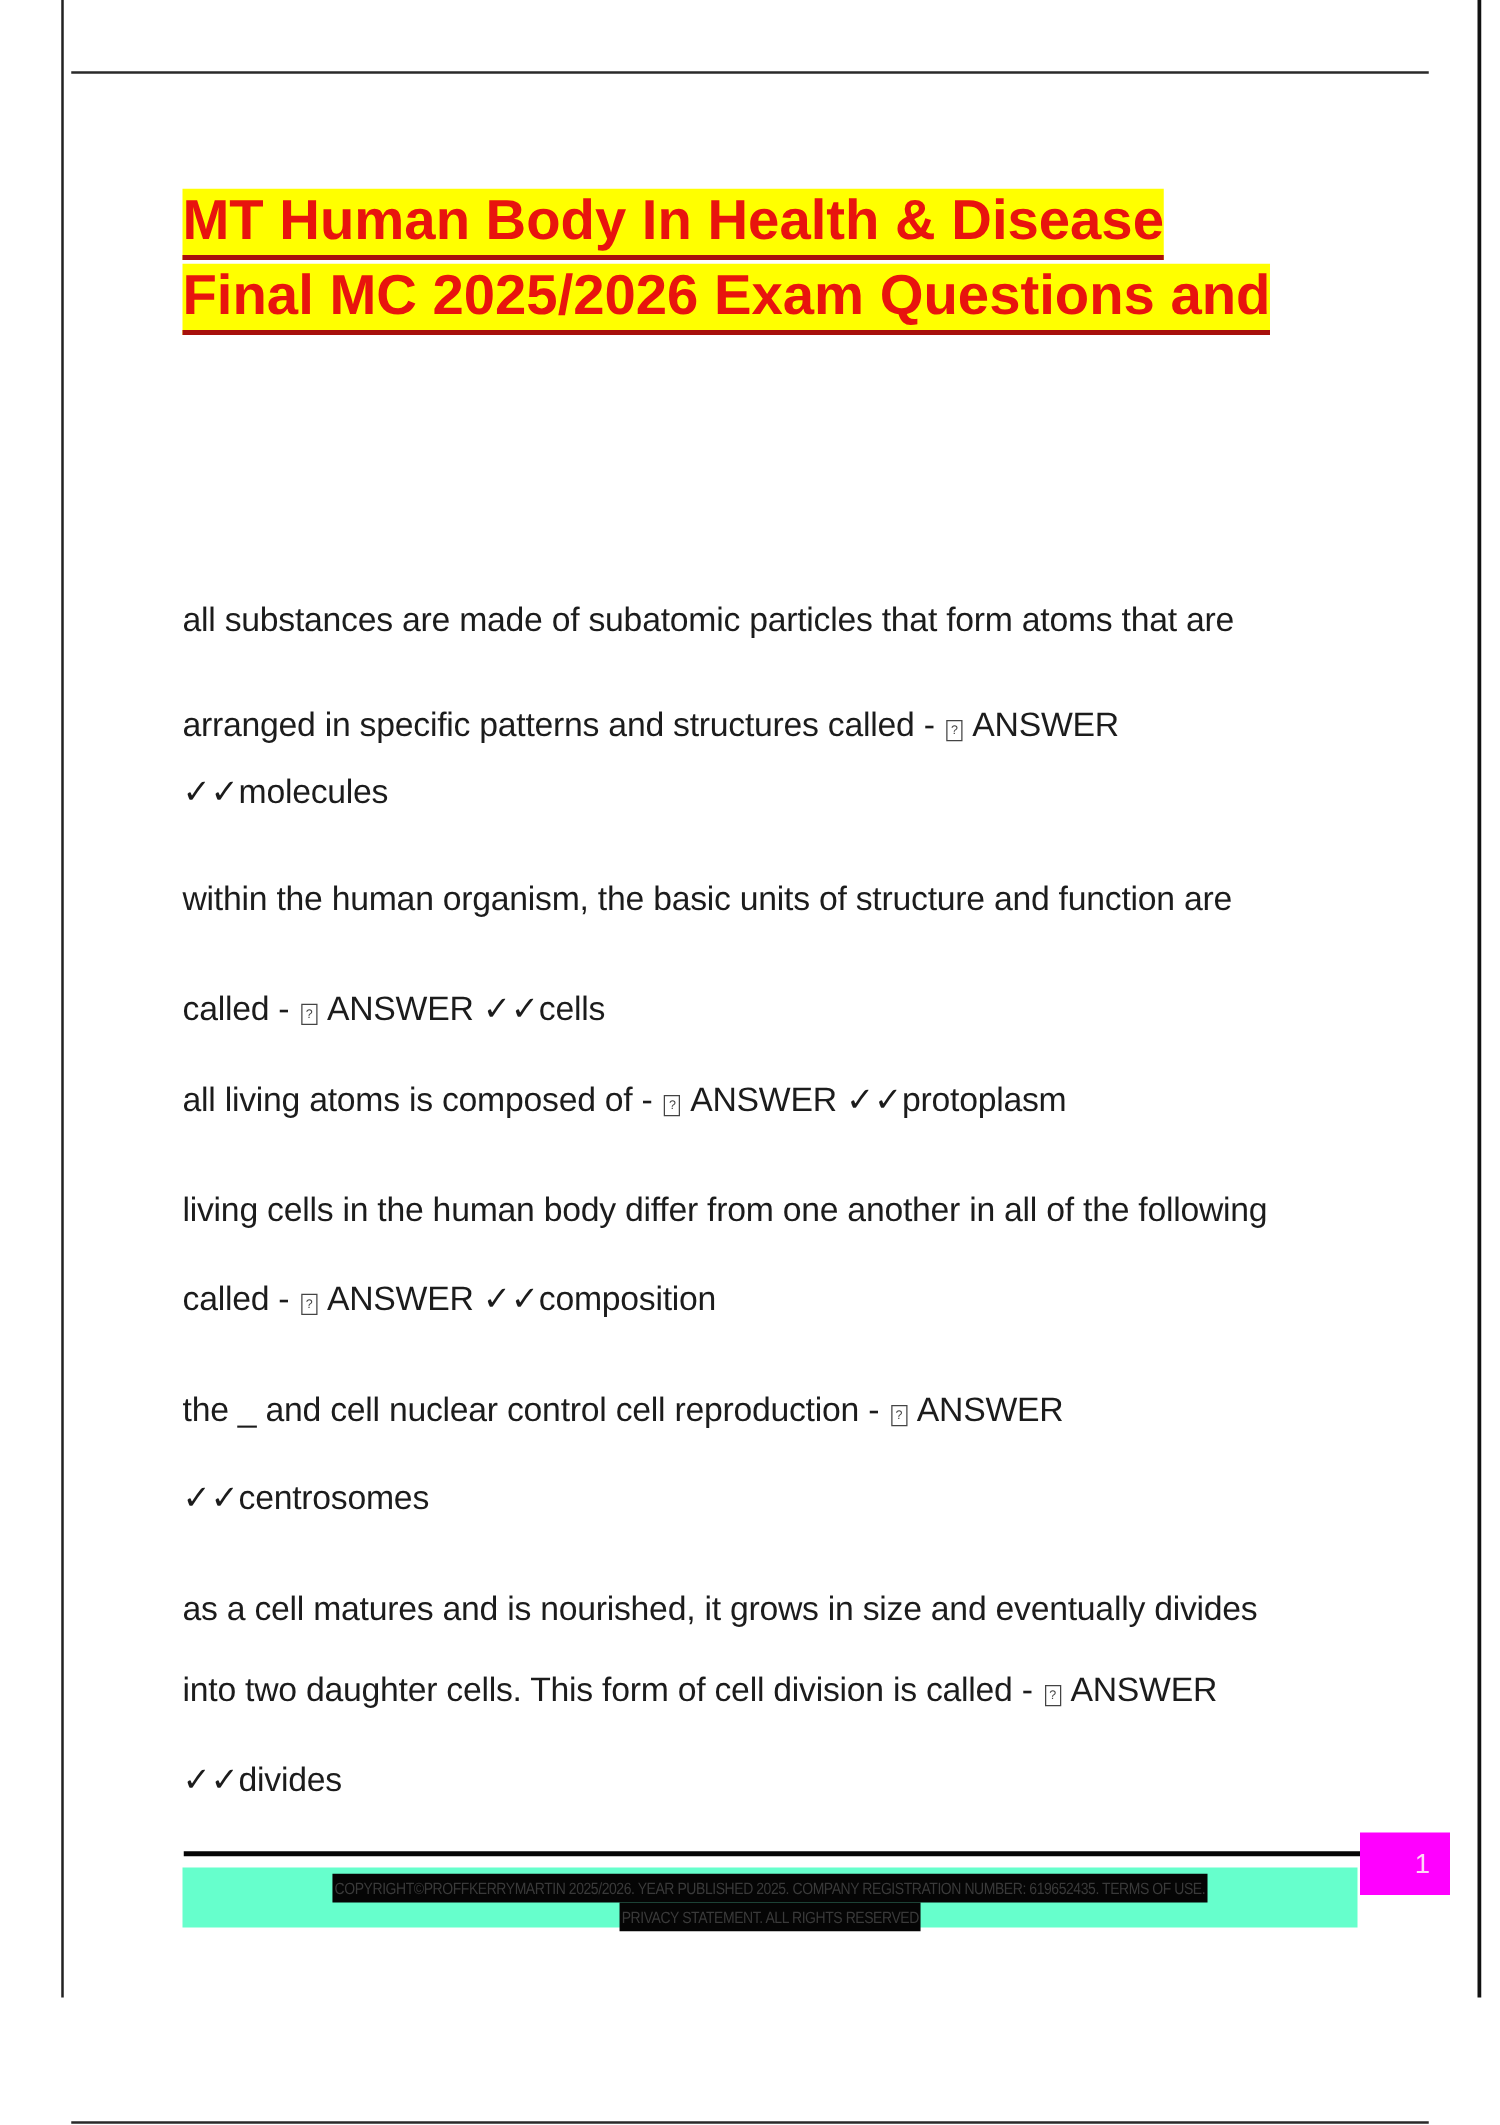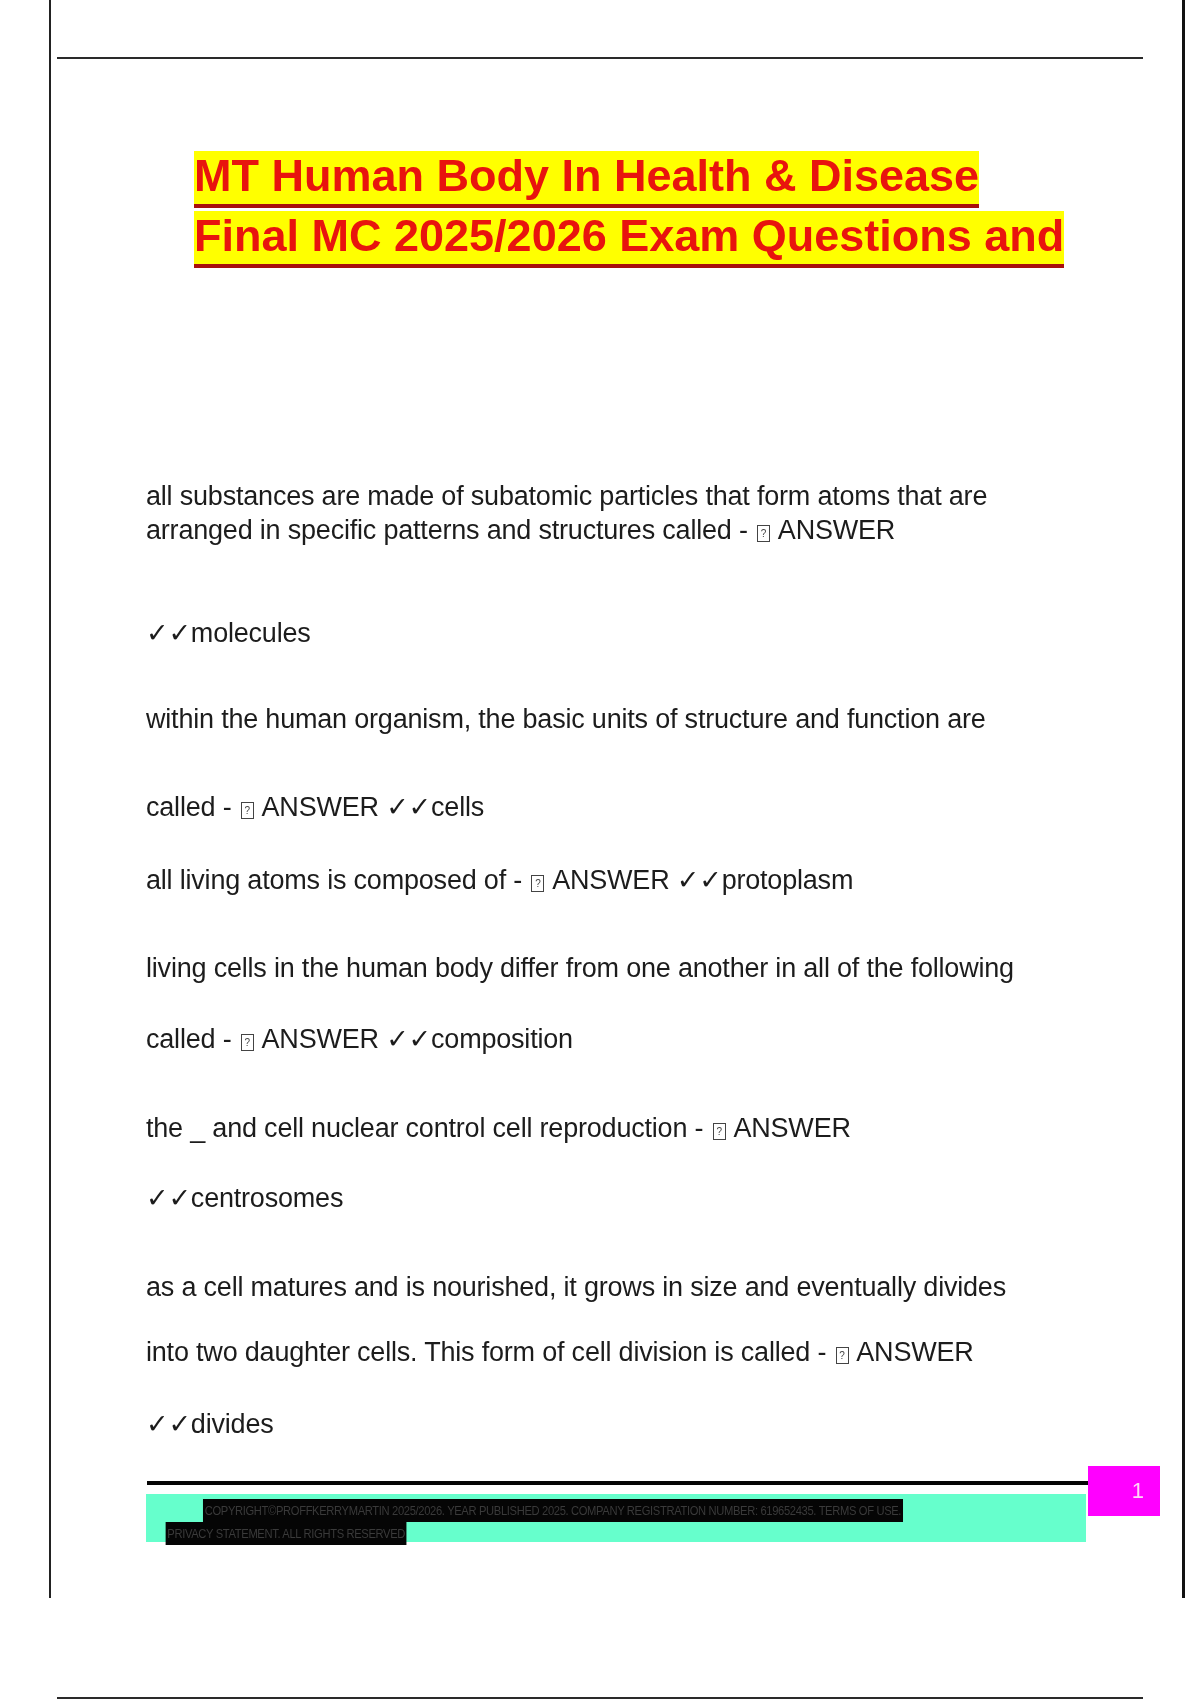--- a/index.html
+++ b/index.html
@@ -64,21 +64,20 @@
       height: 59.5px;
     }
     .title-line span {
       background: #ffff00;
       padding: 0 0 3px 0;
       border-bottom: 4px solid #a8100c;
       display: inline-block;
       line-height: 50px;
       height: 50px;
       white-space: nowrap;
-      margin-left: 48px;
     }
     .qa-line {
       position: absolute;
       left: 146px;
       font-size: 27px;
       line-height: 32px;
       color: #1c1c1c;
       white-space: nowrap;
       letter-spacing: -0.2px;
     }
@@ -102,21 +101,21 @@
       height: 4px;
       background: #050505;
     }
     .footer-band {
       position: absolute;
       left: 146px;
       top: 1494px;
       width: 940px;
       height: 48px;
       background: #66ffcc;
-      text-align: left;
+      text-align: center;
       font-family: "Liberation Sans Narrow", "Liberation Sans", sans-serif;
       font-size: 13px;
       line-height: 21px;
       color: #3a3a3a;
       padding-top: 5px;
       box-sizing: border-box;
     }
     .footer-band .fl {
       background: #050505;
       padding: 1px 2px;
@@ -147,21 +146,21 @@
 <div class="rule-top"></div>
 
 <h1 class="title">
   <span class="title-line"><span>MT Human Body In Health &amp; Disease</span></span>
   <span class="title-line"><span>Final MC 2025/2026 Exam Questions and</span></span>
 </h1>
 
 <div class="qa-line" style="top:480px">
   <span>all substances are made of subatomic particles that form atoms that are</span>
 </div>
-<div class="qa-line" style="top:514px">
+<div class="qa-line" style="top:564px">
   <span>arranged in specific patterns and structures called - </span><span class="marker">?</span><span> ANSWER</span>
 </div>
 <div class="qa-line" style="top:617px">
   <span>✓✓molecules</span>
 </div>
 
 <div class="qa-line" style="top:703px">
   <span>within the human organism, the basic units of structure and function are</span>
 </div>
 <div class="qa-line" style="top:791px">

